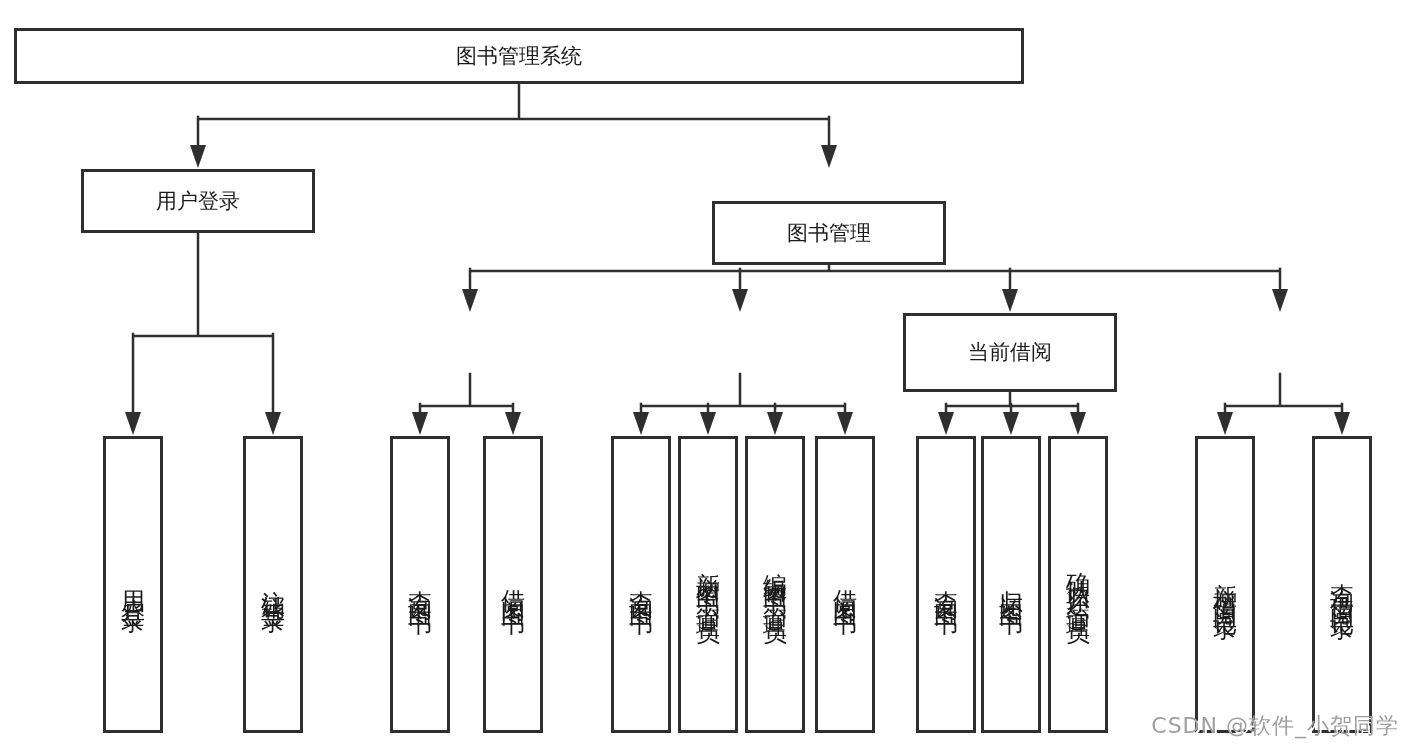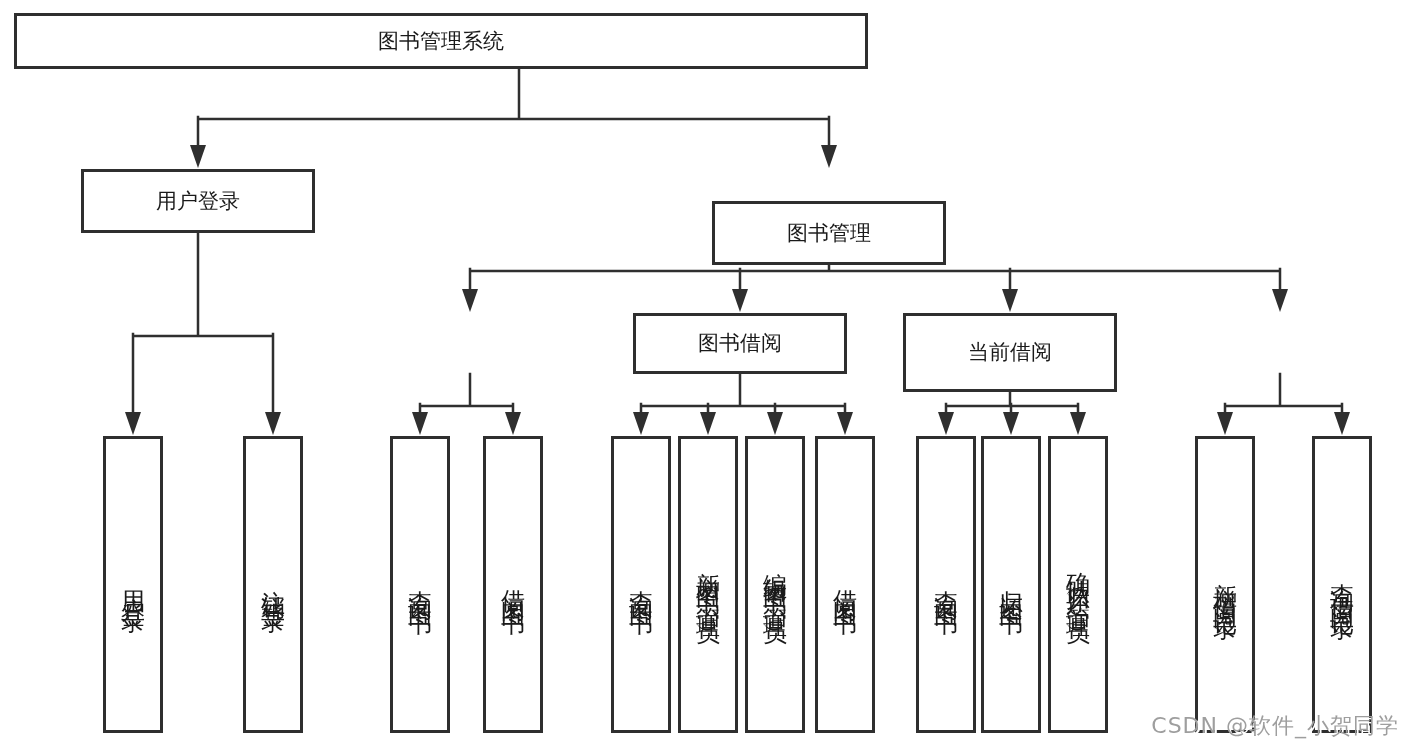--- a/index.html
+++ b/index.html
@@ -54,26 +54,25 @@
       <polygon points="767,412 783,412 775,435"></polygon>
       <polygon points="837,412 853,412 845,435"></polygon>
       <polygon points="938,412 954,412 946,435"></polygon>
       <polygon points="1003,412 1019,412 1011,435"></polygon>
       <polygon points="1070,412 1086,412 1078,435"></polygon>
       <polygon points="1217,412 1233,412 1225,435"></polygon>
       <polygon points="1334,412 1350,412 1342,435"></polygon>
     </g>
   </svg>
 
-  <div class="box" style="left:14px;top:13px;width:854px;height:56px;">图书管理系统</div>
+  <div class="box" style="left:14px;top:28px;width:1010px;height:56px;">图书管理系统</div>
 
   <div class="box" style="left:81px;top:169px;width:234px;height:64px;">用户登录</div>
   <div class="box" style="left:712px;top:169px;width:234px;height:64px;margin-top:32px;">图书管理</div>
 
-  <div class="box" style="left:633px;top:313px;width:214px;height:61px;">图书借阅</div>
   <div class="box" style="left:903px;top:313px;width:214px;height:79px;">当前借阅</div>
 
   <div class="box leaf" style="left:103px;top:436px;width:60px;height:297px;">用户登录</div>
   <div class="box leaf" style="left:243px;top:436px;width:60px;height:297px;">注销登录</div>
 
   <div class="box leaf" style="left:390px;top:436px;width:60px;height:297px;">查询图书</div>
   <div class="box leaf" style="left:483px;top:436px;width:60px;height:297px;">借阅图书</div>
 
   <div class="box leaf" style="left:611px;top:436px;width:60px;height:297px;">查询图书</div>
   <div class="box leaf" style="left:678px;top:436px;width:60px;height:297px;">新增图书（管理员）</div>

